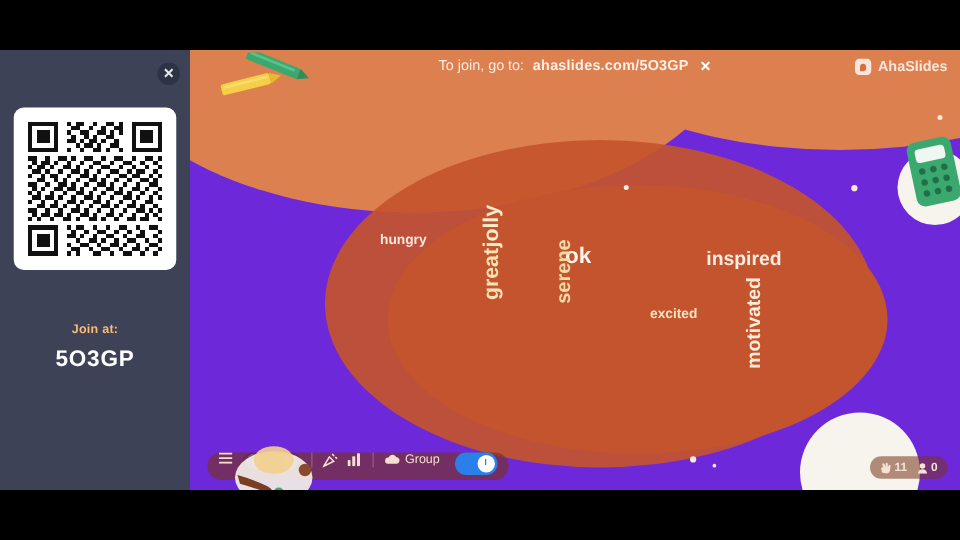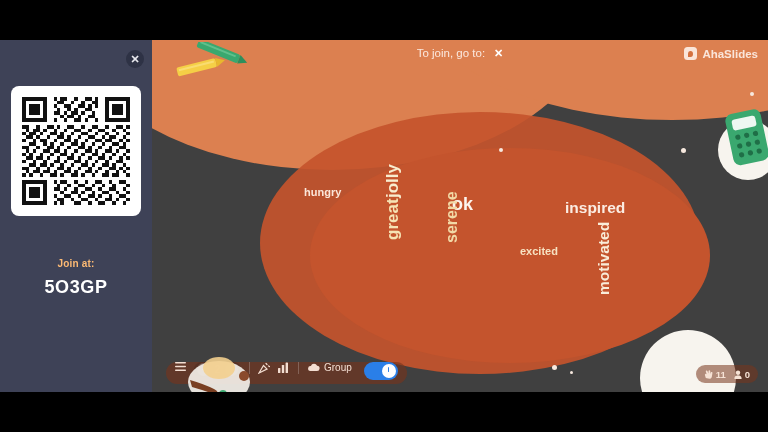--- a/index.html
+++ b/index.html
@@ -50,21 +50,21 @@
   #join-code {
     margin-top: 8px;
     color: #ffffff; font-size: 18px; font-weight: bold;
     letter-spacing: .6px;
   }
 
   
   #stage {
     position: absolute; left: 152px; top: 40px;
     width: 616px; height: 352px;
-    background: #404040;
+    background: #6d28d9;
     overflow: hidden;
   }
   
   .wash {
     position: absolute; border-radius: 50%;
     background: #dc8050;
     pointer-events: none;
   }
   #wash-a { left: -80px; top: -170px; width: 520px; height: 300px; }
   #wash-b { left: 260px; top: -190px; width: 520px; height: 270px; }
@@ -496,20 +496,21 @@
       </g>
       <g transform="rotate(22 55 16)">
         <rect x="28" y="6" width="44" height="9" rx="2" fill="#3aa86f"></rect>
         <polygon points="72,6 81,10.5 72,15" fill="#2d8f5c"></polygon>
         <rect x="30" y="8" width="38" height="2" fill="#6ac694" opacity=".8"></rect>
       </g>
     </svg>
 
     <div id="joinbar">
       <span class="lead">To join, go to:</span>
+      <span class="url">ahaslides.com/5O3GP</span>
       <span id="joinbar-close">✕</span>
     </div>
 
     <div id="brand">
       <span class="mark"></span>
       <span class="name">AhaSlides</span>
     </div>
 
     <svg id="calc" width="64" height="80" viewBox="0 0 64 80">
       <circle cx="44" cy="48" r="30" fill="#f7f4ee"></circle>

